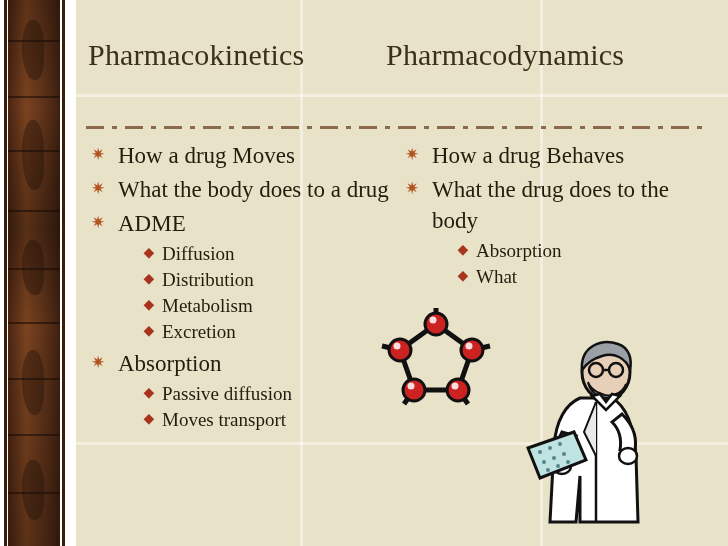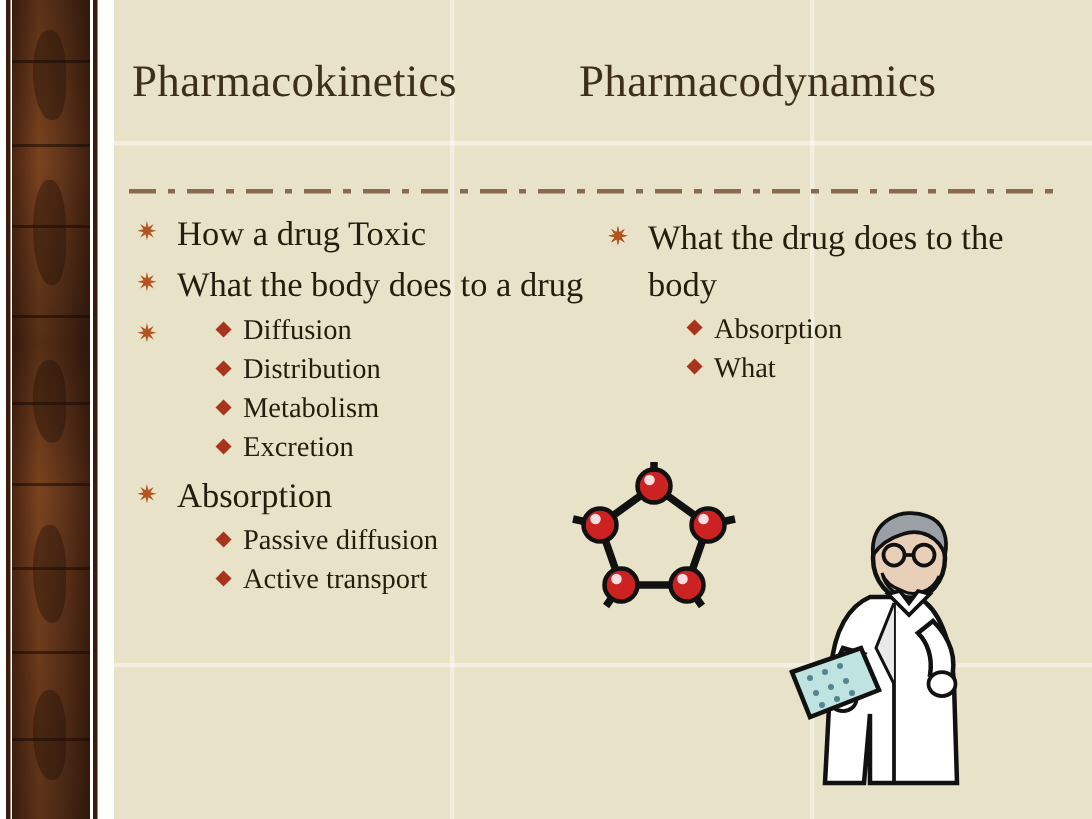--- a/index.html
+++ b/index.html
@@ -230,28 +230,29 @@
     <div class="title left">Pharmacokinetics</div>
     <div class="title right">Pharmacodynamics</div>
   </div>
 
   <div class="separator"></div>
 
   <div class="col left">
     <ul class="lvl1">
       <li>
         <span class="bullet1">✷</span>
-        <span>How a drug Toxic</span>
+        <span>How a drug Moves</span>
       </li>
       <li>
         <span class="bullet1">✷</span>
         <span>What the body does to a drug</span>
       </li>
       <li>
         <span class="bullet1">✷</span>
+        <span>ADME</span>
         <ul class="lvl2">
           <li>
             <span class="bullet2">◆</span>
             <span>Diffusion</span>
           </li>
           <li>
             <span class="bullet2">◆</span>
             <span>Distribution</span>
           </li>
           <li>
@@ -267,31 +268,32 @@
       <li>
         <span class="bullet1">✷</span>
         <span>Absorption</span>
         <ul class="lvl2">
           <li>
             <span class="bullet2">◆</span>
             <span>Passive diffusion</span>
           </li>
           <li>
             <span class="bullet2">◆</span>
-            <span>Active transport</span>
+            <span>Moves transport</span>
           </li>
         </ul>
       </li>
     </ul>
   </div>
 
   <div class="col right">
     <ul class="lvl1">
       <li>
         <span class="bullet1">✷</span>
+        <span>How a drug Behaves</span>
       </li>
       <li>
         <span class="bullet1">✷</span>
         <span>What the drug does to the body</span>
         <ul class="lvl2">
           <li>
             <span class="bullet2">◆</span>
             <span>Absorption</span>
           </li>
           <li>

